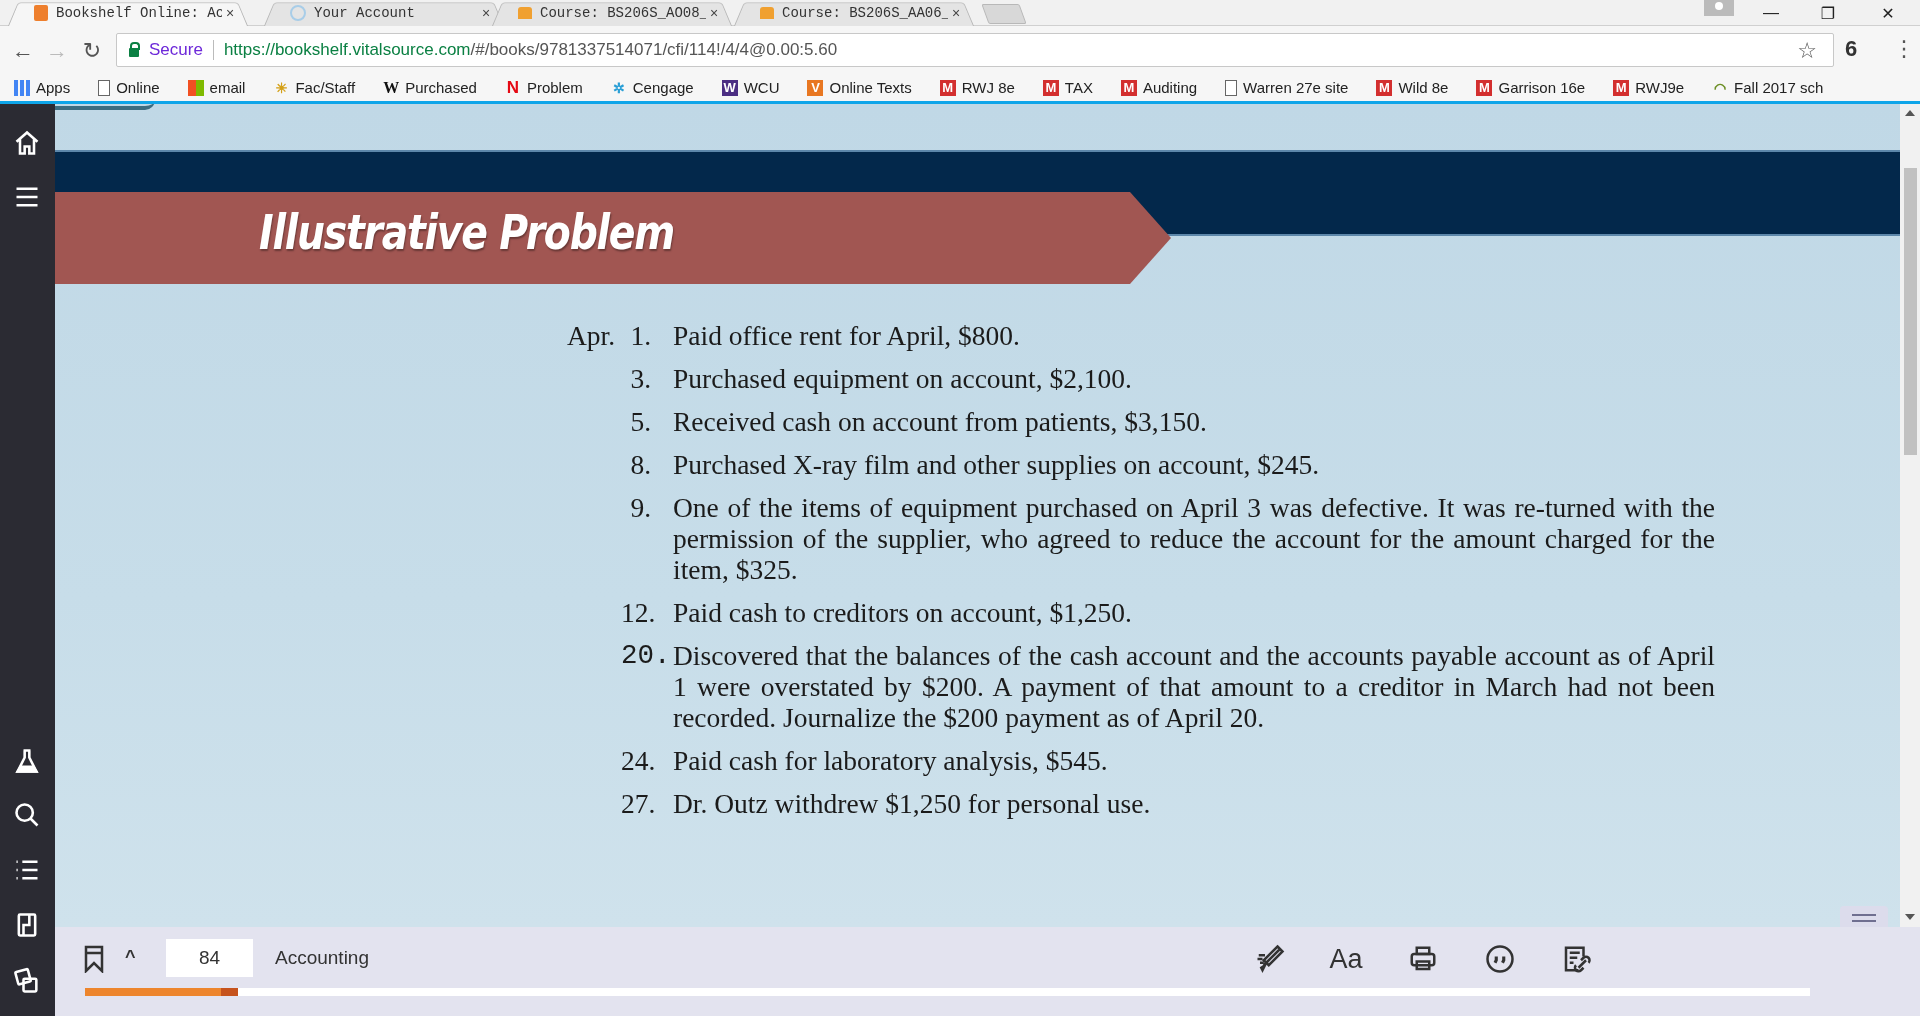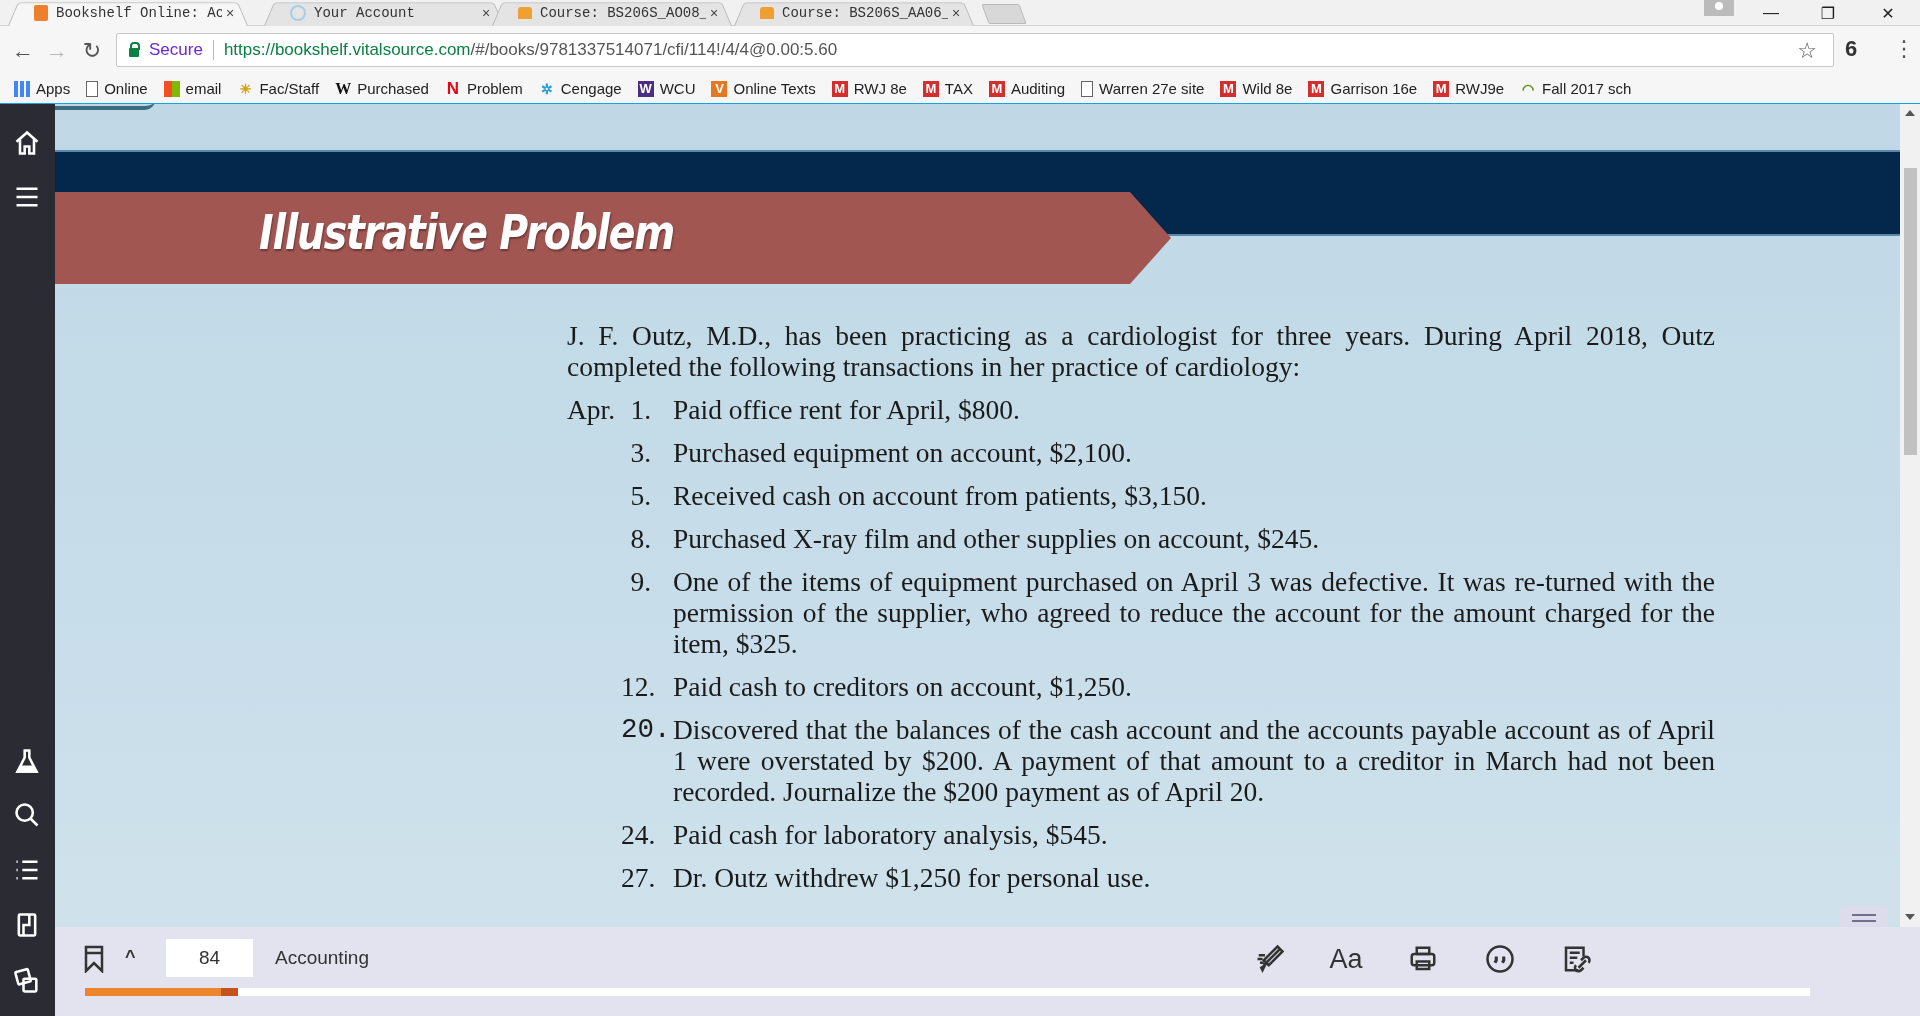--- a/index.html
+++ b/index.html
@@ -27,21 +27,21 @@
   .lock::before { content: ""; position: absolute; left: 1px; top: -6px; width: 6px; height: 6px; border: 2px solid #0b8043; border-bottom: none; border-radius: 4px 4px 0 0; }
   .secure { color: #6d28d9; }
   .sep { width: 1px; height: 20px; background: #bbb; margin: 0 10px; }
   .url { color: #0b8043; }
   .url .rest { color: #555; }
   .star { position: absolute; right: 16px; top: 4px; font-size: 22px; color: #555; }
   .ext-icon { position: absolute; left: 1845px; top: 36px; font-size: 22px; color: #333; font-weight: bold; }
   .menu-icon { position: absolute; left: 1893px; top: 36px; font-size: 22px; color: #555; }
 
   
-  .bookmarks { position: absolute; left: 0; top: 74px; width: 1920px; height: 30px; background: #f6f6f6; border-bottom: 1px solid #0ea5e9; display: flex; align-items: center; padding-left: 14px; font-size: 15px; color: #222; }
+  .bookmarks { position: absolute; left: 0; top: 74px; width: 1920px; height: 30px; background: #f6f6f6; border-bottom: 3px solid #0ea5e9; display: flex; align-items: center; padding-left: 14px; font-size: 15px; color: #222; gap: 12px; }
   .bm { display: flex; align-items: center; margin-right: 16px; white-space: nowrap; }
   .bm .ic { width: 16px; height: 16px; margin-right: 6px; display: inline-flex; align-items: center; justify-content: center; font-size: 13px; font-weight: bold; color: #fff; }
   .ic.m { background: #d32f2f; }
   .ic.doc { border: 1px solid #666; background: #fff; width: 12px; }
   .ic.apps { background: repeating-linear-gradient(90deg, #4285f4 0 4px, transparent 4px 6px); }
   .ic.ms { background: linear-gradient(90deg, #f25022 50%, #7fba00 50%); }
   .ic.fac { color: #d4a017; font-size: 14px; }
   .ic.wiki { color: #111; font-family: "Liberation Serif", serif; font-size: 16px; }
   .ic.netflix { color: #e50914; font-size: 17px; }
   .ic.cengage { color: #2a9fd6; font-size: 14px; }
@@ -251,21 +251,20 @@
   </div>
 </div>
 
 <div class="content">
   <div class="prev-fragment"></div>
   <div class="navyband"></div>
   <div class="ribbon"></div>
   <div class="ribbon-title">Illustrative Problem</div>
 
   <div class="problem">
-    <p class="intro">J. F. Outz, M.D., has been practicing as a cardiologist for three years. During April 2018, Outz completed the following transactions in her practice of cardiology:</p>
 
     <div class="tx">
       <span class="mon">Apr.</span>
       <span class="day" style="width:30px;margin-left:-16px;">1.</span>
       <span class="desc">Paid office rent for April, $800.</span>
     </div>
     <div class="tx">
       <span class="mon"></span>
         <span class="day" style="width:30px;margin-left:-16px;">3.</span>
       <span class="desc">Purchased equipment on account, $2,100.</span>

